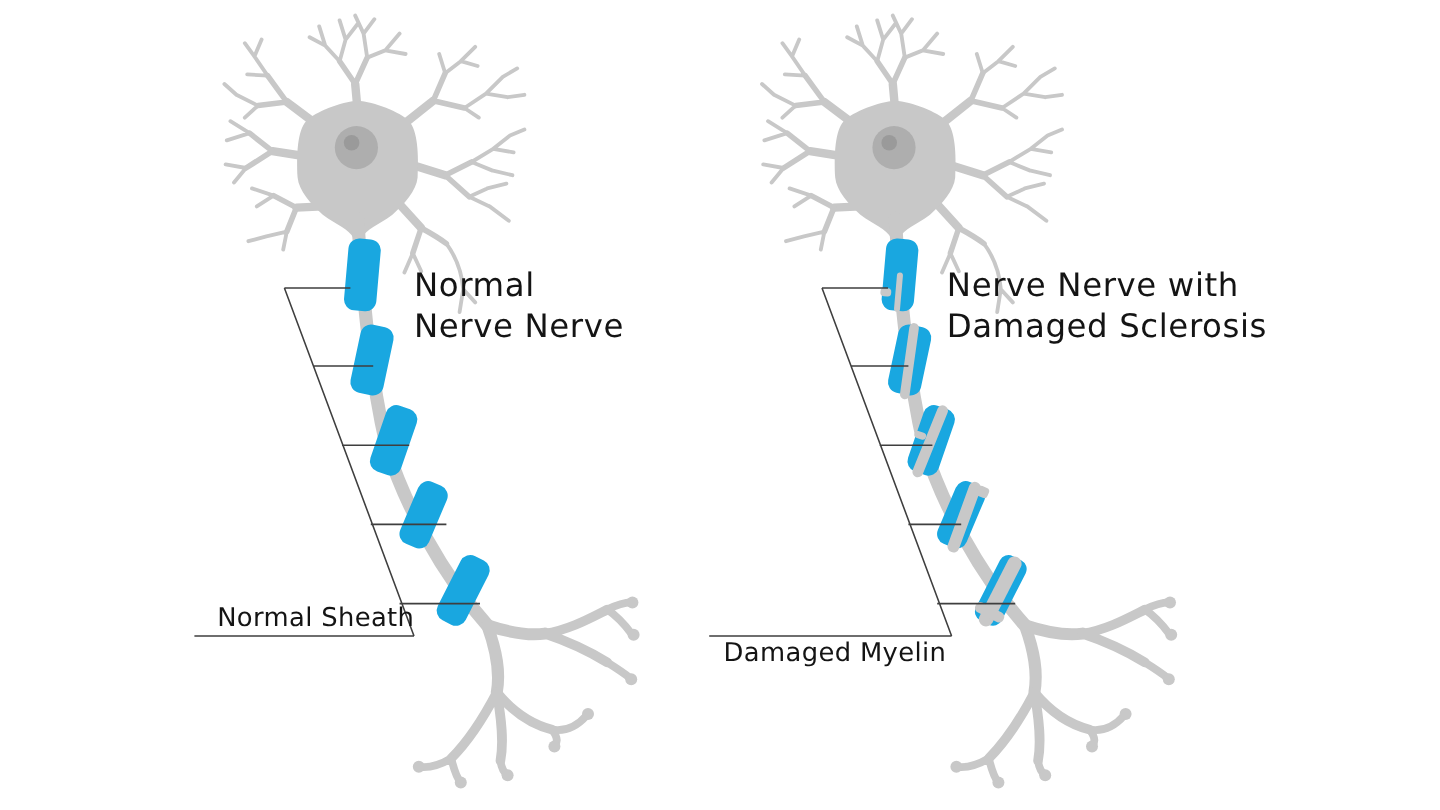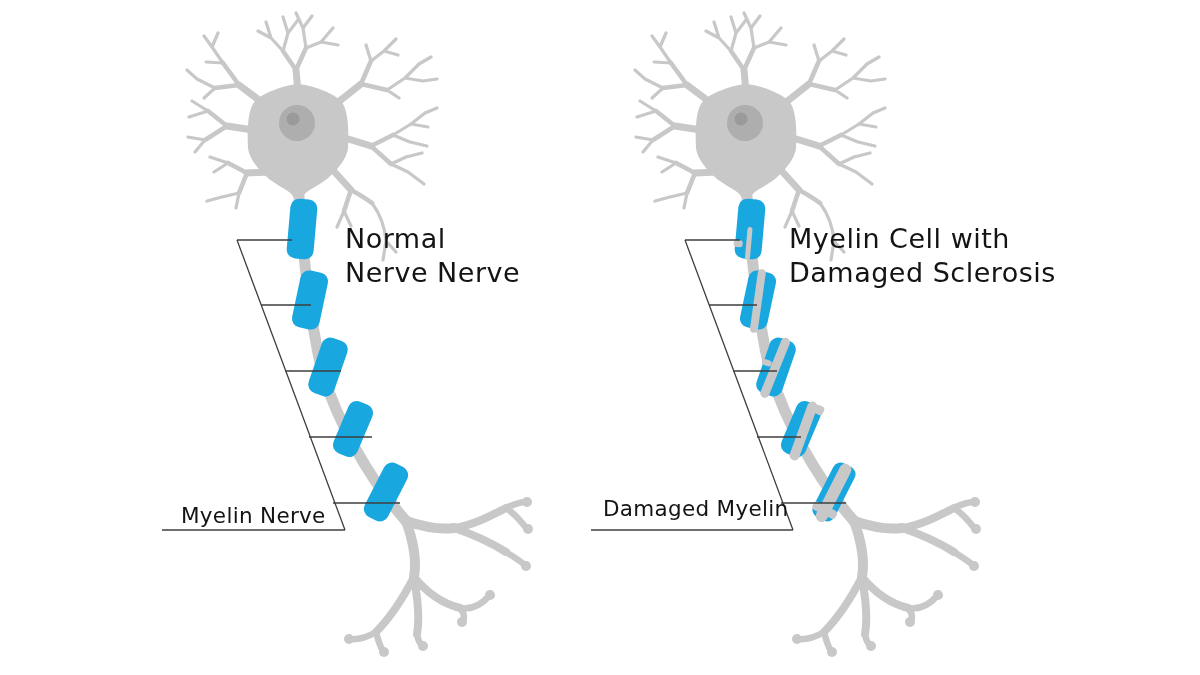--- a/index.html
+++ b/index.html
@@ -123,19 +123,19 @@
 
     <path class="bracket" d="M237,240 L345,530 M237,240 L292,240 M261,305 L311,305 M285,371 L341,371 M309,437 L372,437 M333,503 L400,503 M162,530 L345,530"></path>
     <path class="bracket" d="M685,240 L793,530 M685,240 L740,240 M709,305 L757,305 M733,371 L777,371 M757,437 L801,437 M781,503 L846,503 M591,530 L793,530"></path>
   </svg>
 
   <div class="title" style="left:345px;top:222px;">
     <span>Normal</span>
     <span>Nerve Nerve</span>
   </div>
   <div class="title" style="left:789px;top:222px;">
-    <span>Myelin Cell with</span>
+    <span>Nerve Nerve with</span>
     <span>Damaged Sclerosis</span>
   </div>
-  <div class="callout" style="left:181px;top:503px;">Myelin Nerve</div>
-  <div class="callout" style="left:603px;top:496px;">Damaged Myelin</div>
+  <div class="callout" style="left:181px;top:503px;">Normal Sheath</div>
+  <div class="callout" style="left:603px;top:532px;">Damaged Myelin</div>
 
 </div>
 
 </body></html>

